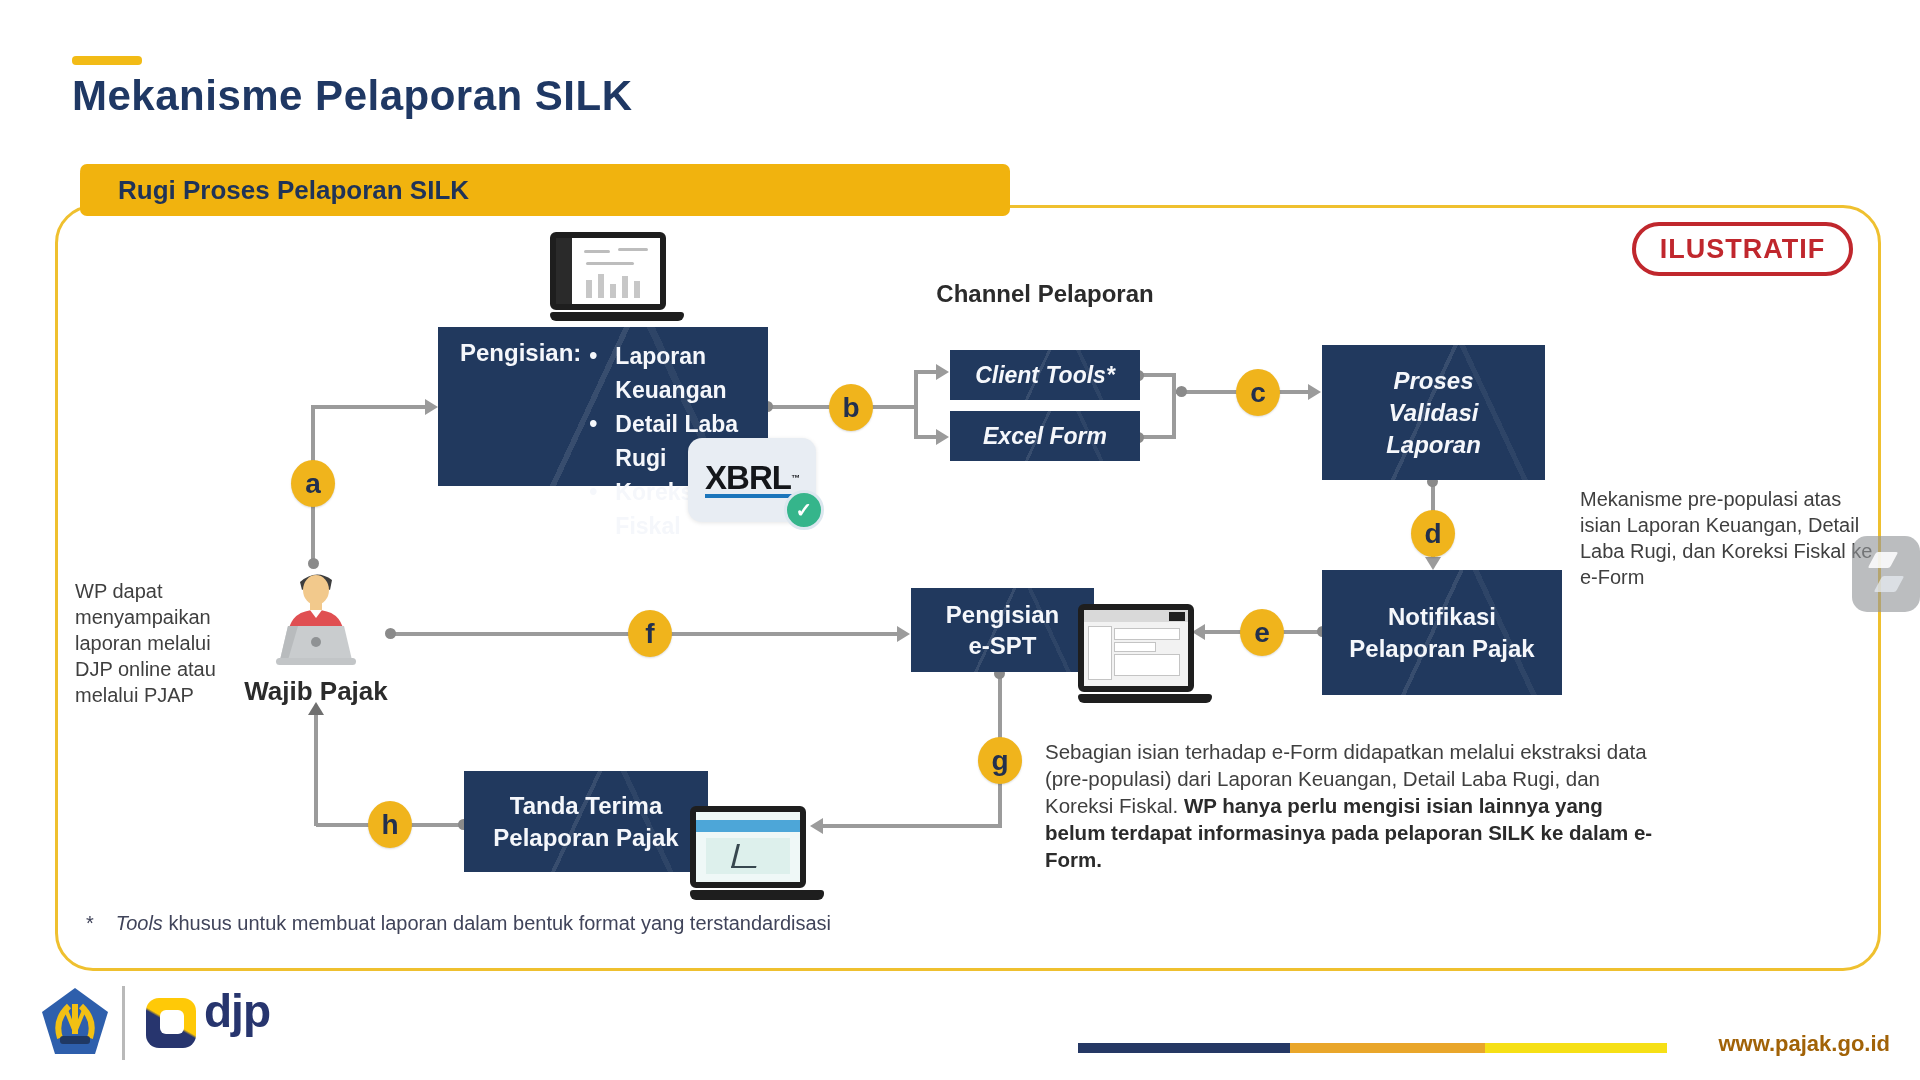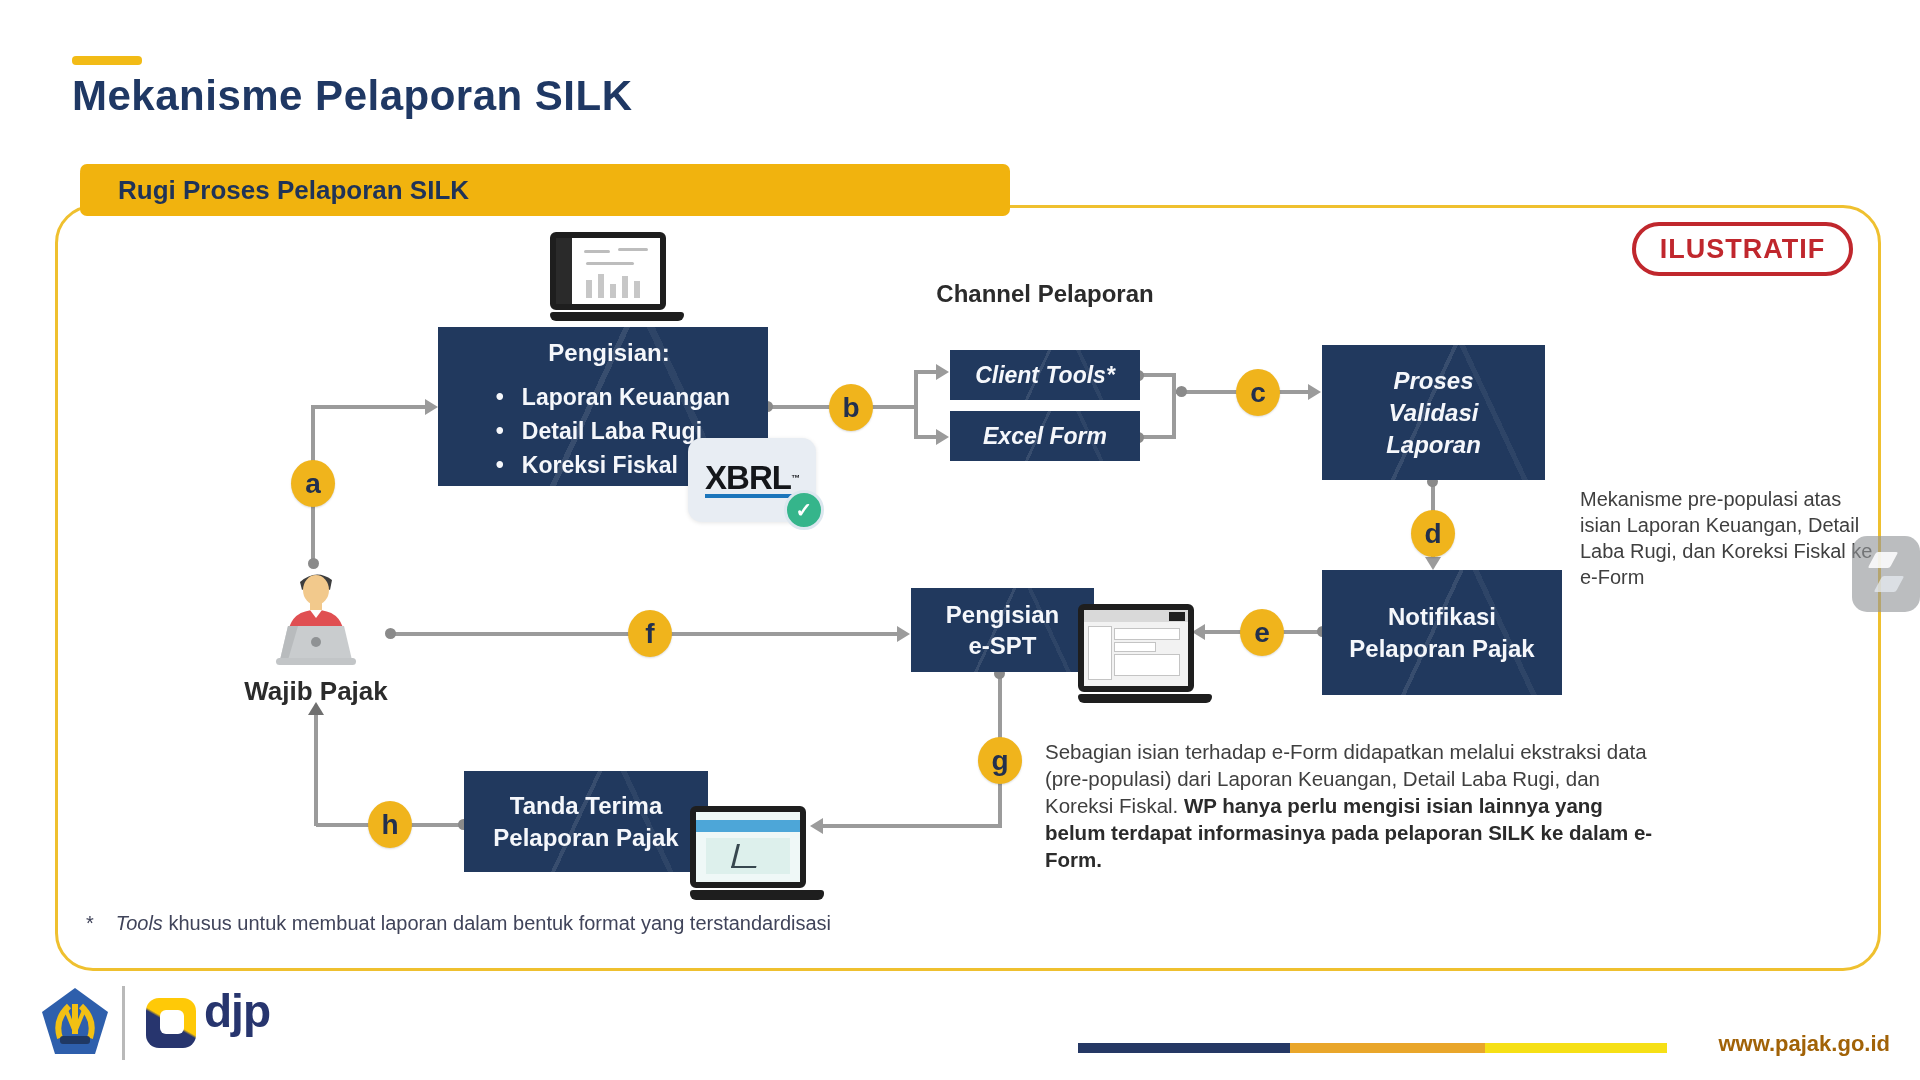--- a/index.html
+++ b/index.html
@@ -178,21 +178,21 @@
 
   <div class="step" style="left:291px;top:460px;">a</div>
   <div class="step" style="left:829px;top:384px;">b</div>
   <div class="step" style="left:1236px;top:369px;">c</div>
   <div class="step" style="left:1411px;top:510px;">d</div>
   <div class="step" style="left:1240px;top:609px;">e</div>
   <div class="step" style="left:628px;top:610px;">f</div>
   <div class="step" style="left:978px;top:737px;">g</div>
   <div class="step" style="left:368px;top:801px;">h</div>
 
-  <div class="nbox b-pengisian" style="flex-direction:column;align-items:center;gap:9px;">
+  <div class="nbox b-pengisian" style="flex-direction:row;align-items:flex-start;">
     <div class="head">Pengisian:</div>
     <ul>
       <li>Laporan Keuangan</li>
       <li>Detail Laba Rugi</li>
       <li>Koreksi Fiskal</li>
     </ul>
   </div>
 
   <div class="channel-header">Channel Pelaporan</div>
   <div class="nbox italic b-client">Client Tools*</div>
@@ -251,20 +251,21 @@
       <path d="M16 64 q4 -22 28 -22 q24 0 28 22 z" fill="#E04F52"></path>
       <path d="M38 42 l6 8 l6 -8 z" fill="#FDFDFD"></path>
       <path d="M8 92 l8 -34 h56 l8 34 z" fill="#C9CCCE"></path>
       <path d="M8 92 l8 -34 h10 l-10 34 z" fill="#B8BBBD"></path>
       <circle cx="44" cy="74" r="5" fill="#8F9294"></circle>
       <rect x="4" y="90" width="80" height="7" rx="3.5" fill="#C2C5C7"></rect>
     </svg>
   </div>
   <div class="actor-label">Wajib Pajak</div>
 
+  <div class="note note-left">WP dapat menyampaikan laporan melalui DJP online atau melalui PJAP</div>
   <div class="note note-right">Mekanisme pre-populasi atas isian Laporan Keuangan, Detail Laba Rugi, dan Koreksi Fiskal ke e-Form</div>
   <div class="note note-bottom">
     <span>Sebagian isian terhadap e-Form didapatkan melalui ekstraksi data (pre-populasi) dari Laporan Keuangan, Detail Laba Rugi, dan Koreksi Fiskal. </span><b>WP hanya perlu mengisi isian lainnya yang belum terdapat informasinya pada pelaporan SILK ke dalam e-Form.</b>
   </div>
   <div class="footnote">
     <span class="mark">*</span><em>Tools</em><span> khusus untuk membuat laporan dalam bentuk format yang terstandardisasi</span>
   </div>
 
   <div style="position:absolute;left:40px;top:986px;">
     <svg width="70" height="72" viewBox="0 0 70 72">

